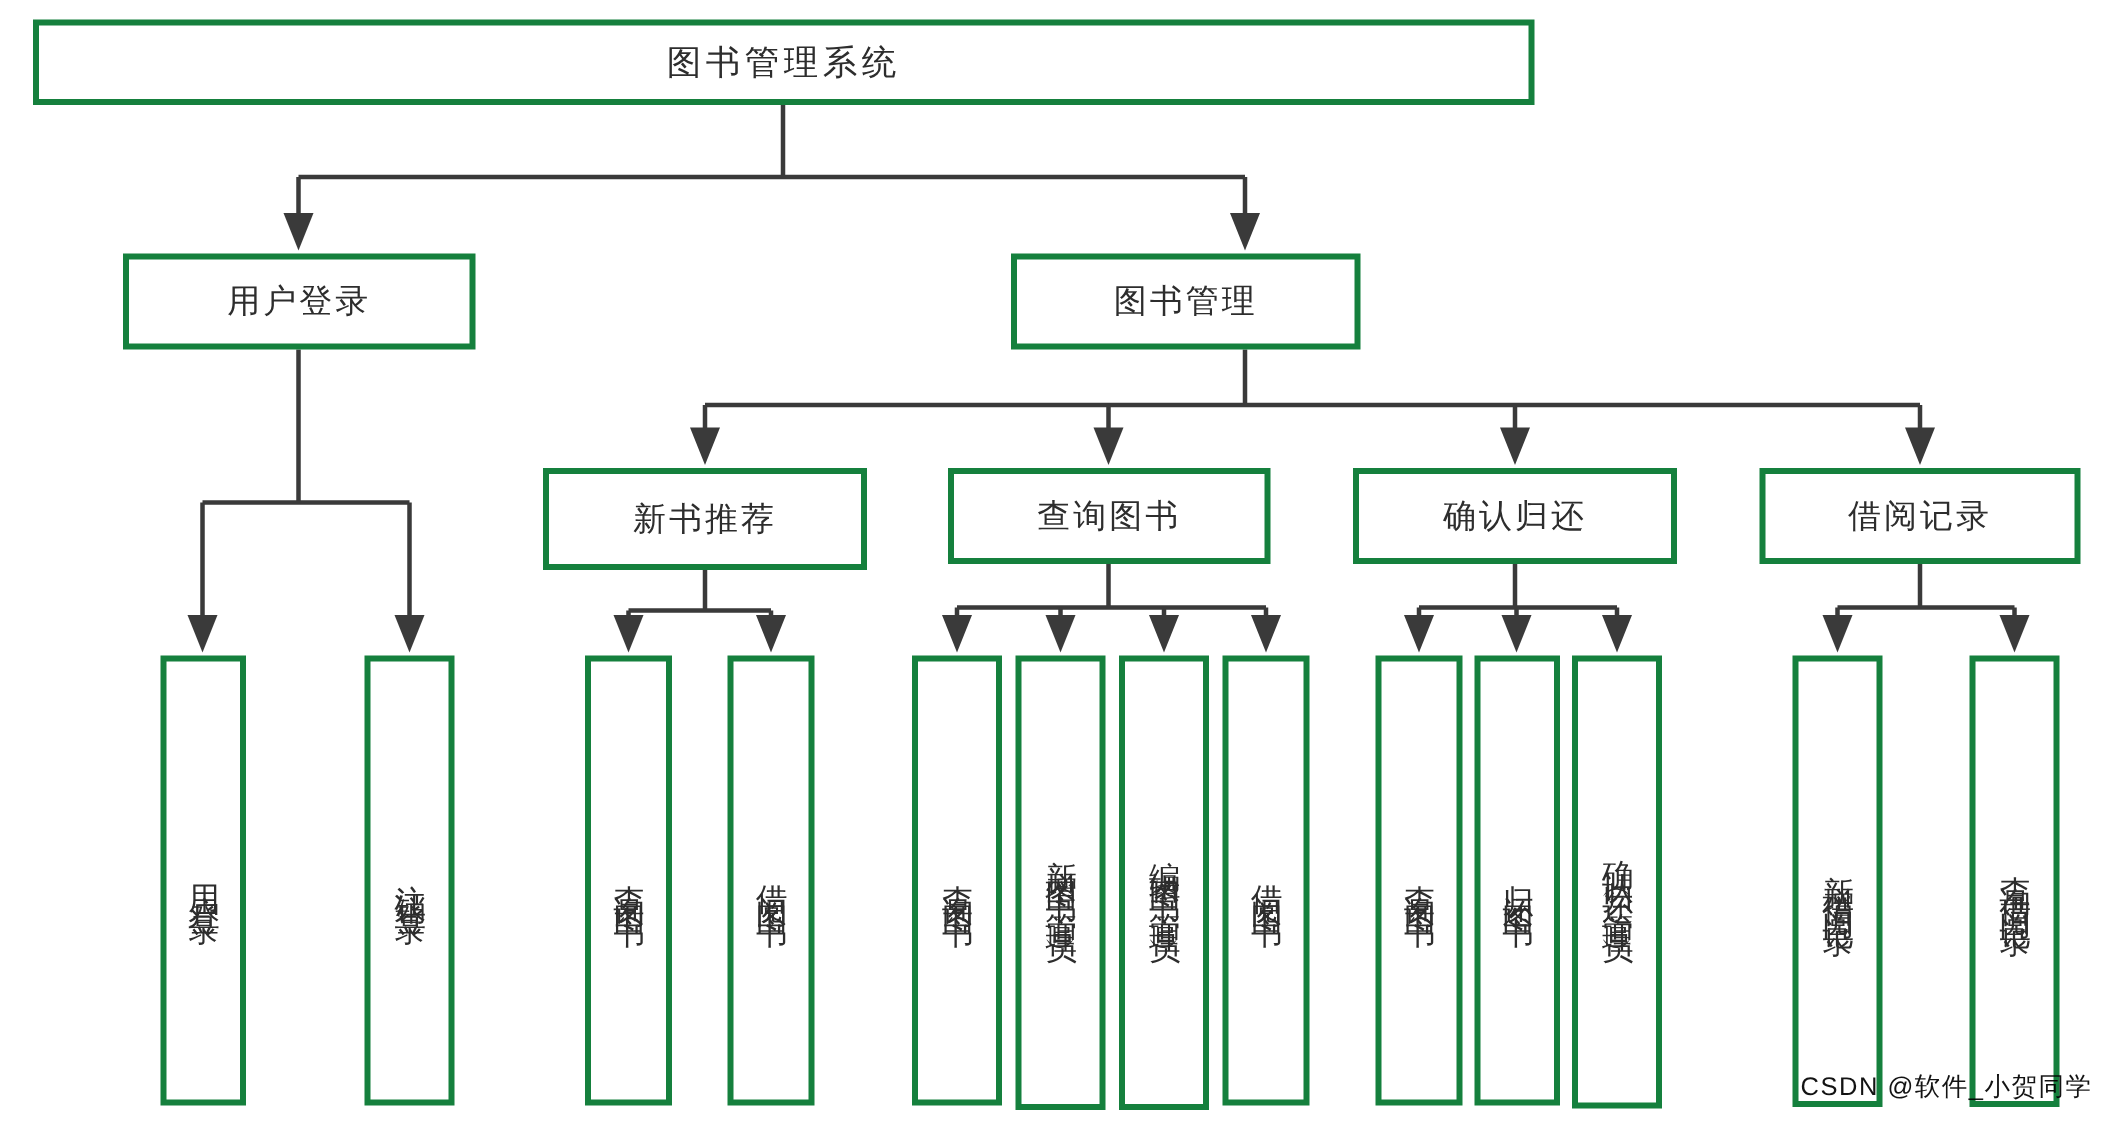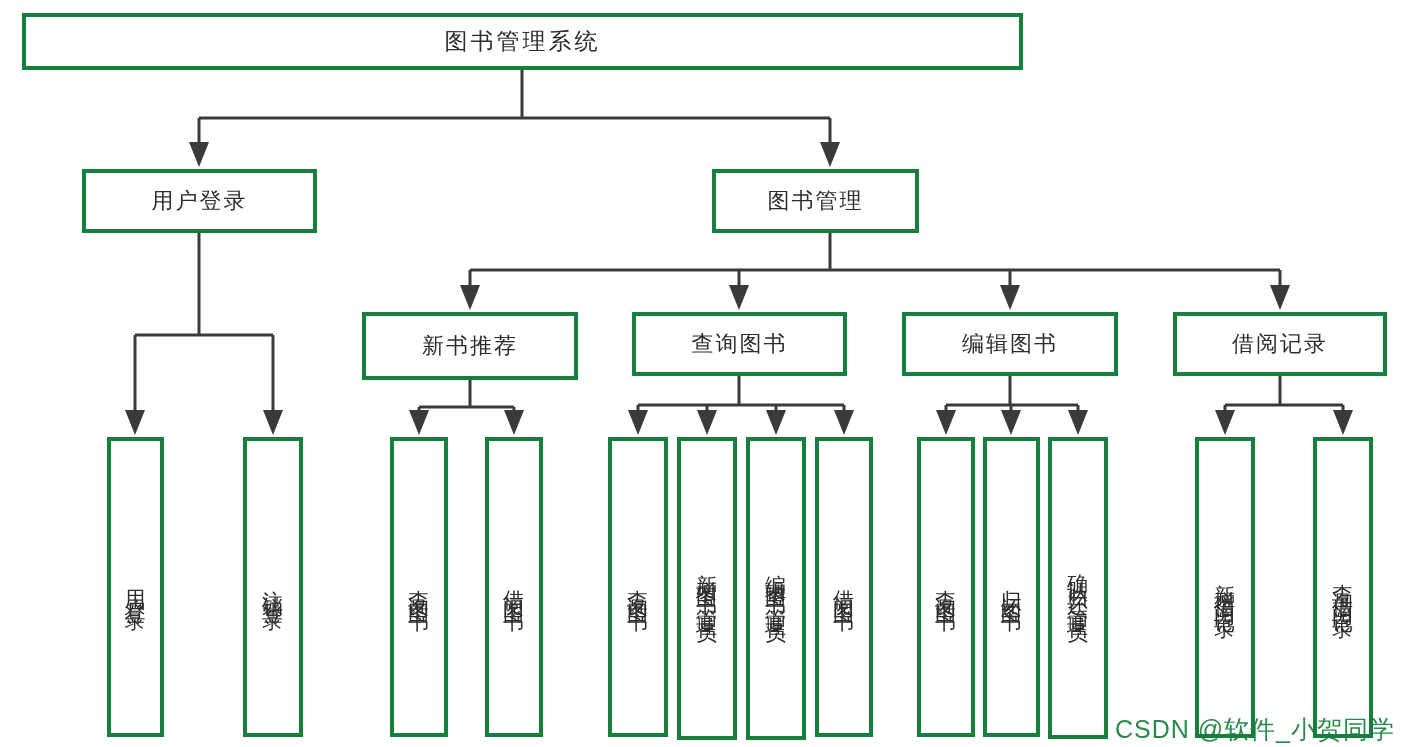--- a/index.html
+++ b/index.html
@@ -13,21 +13,21 @@
     display:flex;align-items:center;justify-content:center;z-index:2;
   }
   .h{font-size:22px;letter-spacing:2px;white-space:nowrap;}
   .title{font-size:23px;letter-spacing:3px;}
   .v .lbl{
     writing-mode:vertical-rl;text-orientation:mixed;
     font-size:21px;letter-spacing:7px;line-height:1;white-space:nowrap;
   }
   .watermark{
     position:absolute;top:713px;right:10px;z-index:3;
-    font-size:25px;letter-spacing:1px;color:#15803d;opacity:0.92;white-space:nowrap;
+    font-size:17px;letter-spacing:1px;color:#000000;opacity:0.92;white-space:nowrap;
   }
 </style>
 </head>
 <body>
 
 <div class="stage">
 
   <svg class="wires" viewBox="0 0 1405 747" xmlns="http://www.w3.org/2000/svg">
     <g stroke="#3a3a3a" stroke-width="3" fill="none">
       <path d="M522,70 V118 M199,118 H830 M199,118 V150 M830,118 V150"></path>
@@ -61,32 +61,32 @@
     </g>
   </svg>
 
   <div class="box" style="left:22px;top:13px;width:1001px;height:57px;">
     <span class="title">图书管理系统</span>
   </div>
 
   <div class="box" style="left:82px;top:169px;width:235px;height:64px;">
     <span class="h">用户登录</span>
   </div>
-  <div class="box" style="left:712px;top:169px;width:207px;height:64px;">
+  <div class="box" style="left:674px;top:169px;width:233px;height:64px;">
     <span class="h">图书管理</span>
   </div>
 
   <div class="box" style="left:362px;top:312px;width:216px;height:68px;">
     <span class="h">新书推荐</span>
   </div>
   <div class="box" style="left:632px;top:312px;width:215px;height:64px;">
     <span class="h">查询图书</span>
   </div>
   <div class="box" style="left:902px;top:312px;width:216px;height:64px;">
-    <span class="h">编辑图书</span>
+    <span class="h">确认归还</span>
   </div>
   <div class="box" style="left:1173px;top:312px;width:214px;height:64px;">
     <span class="h">借阅记录</span>
   </div>
 
   <div class="box v" style="left:107px;top:437px;width:57px;height:300px;">
     <span class="lbl">用户登录</span>
   </div>
   <div class="box v" style="left:243px;top:437px;width:60px;height:300px;">
     <span class="lbl">注销登录</span>

